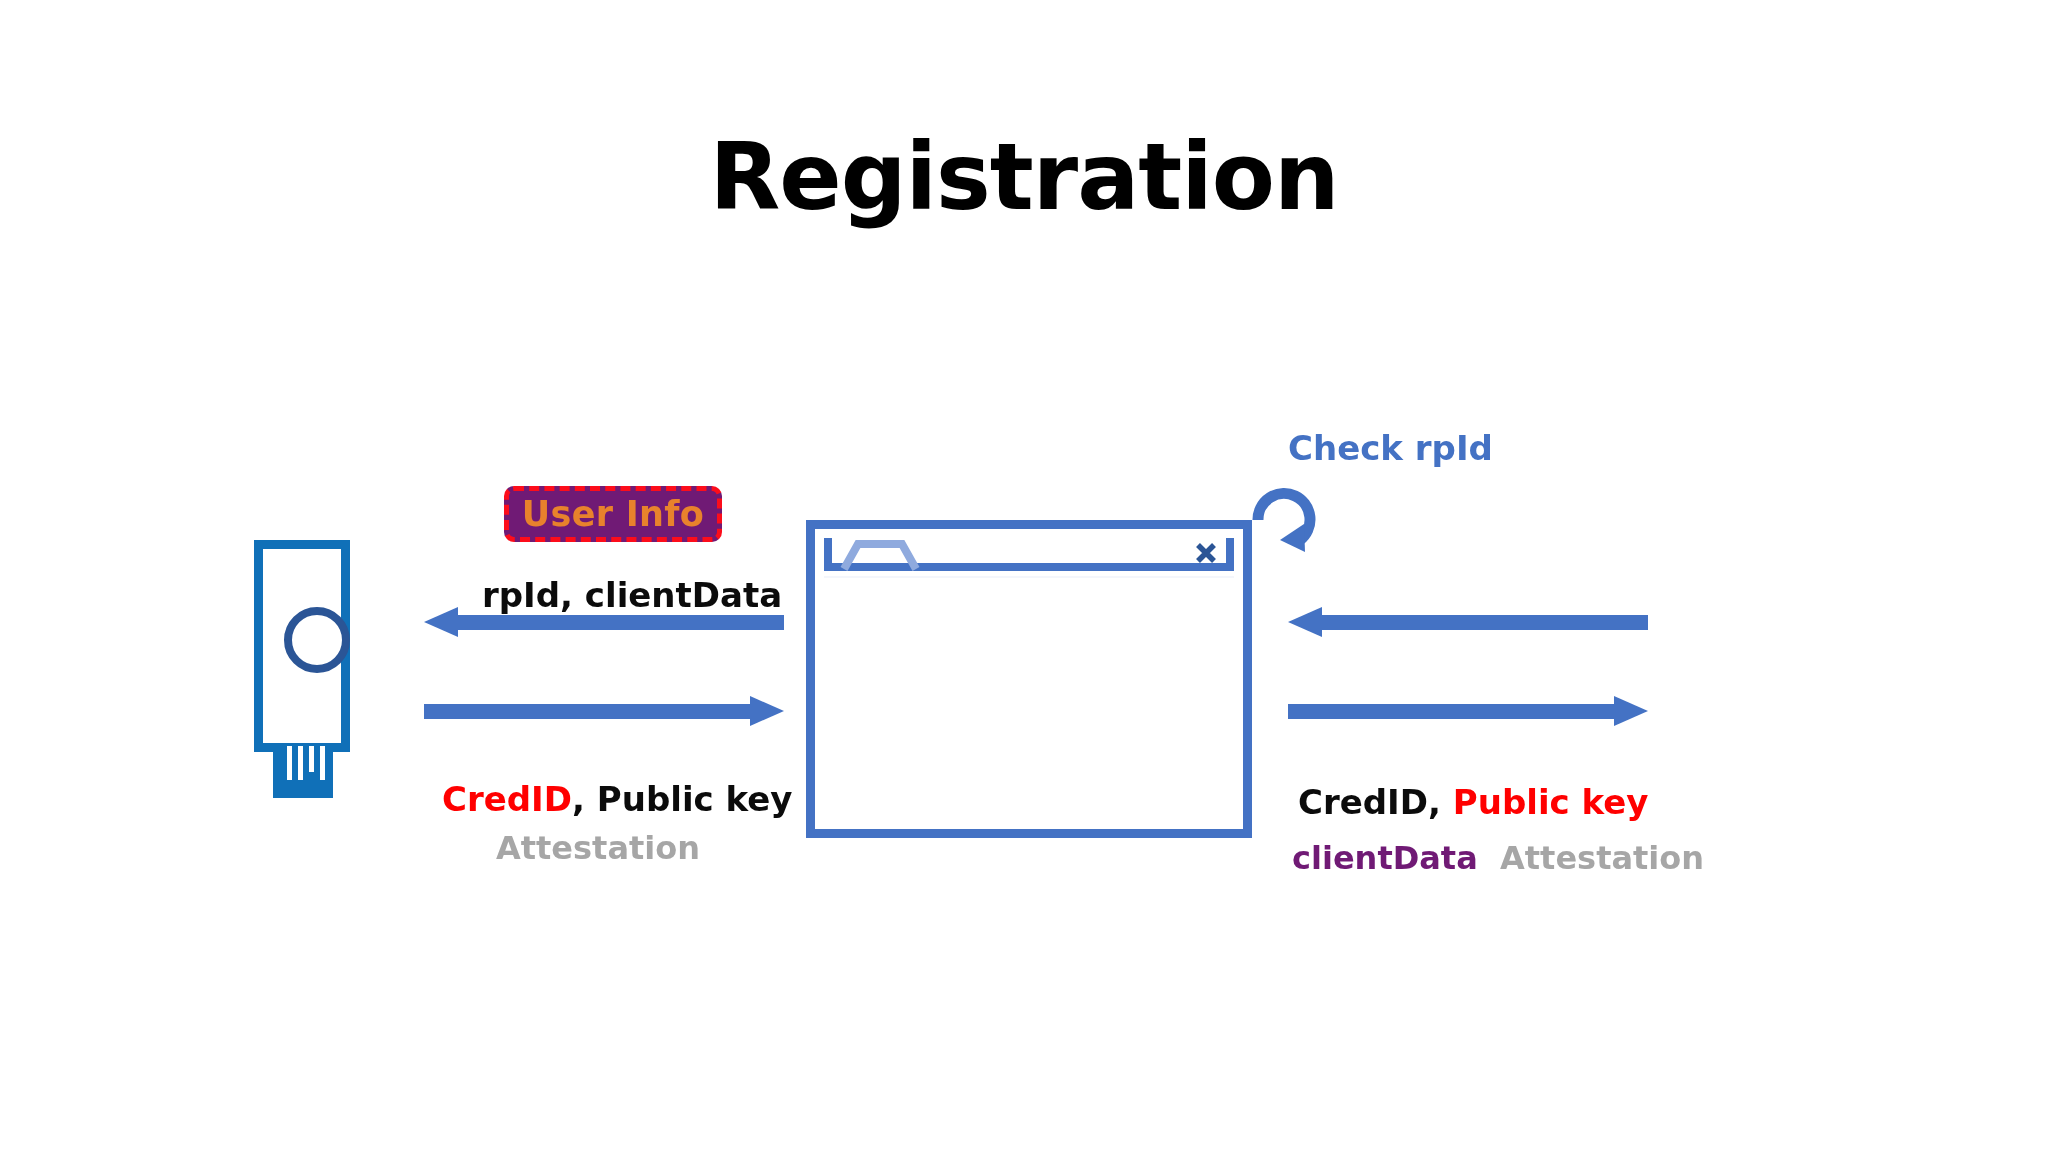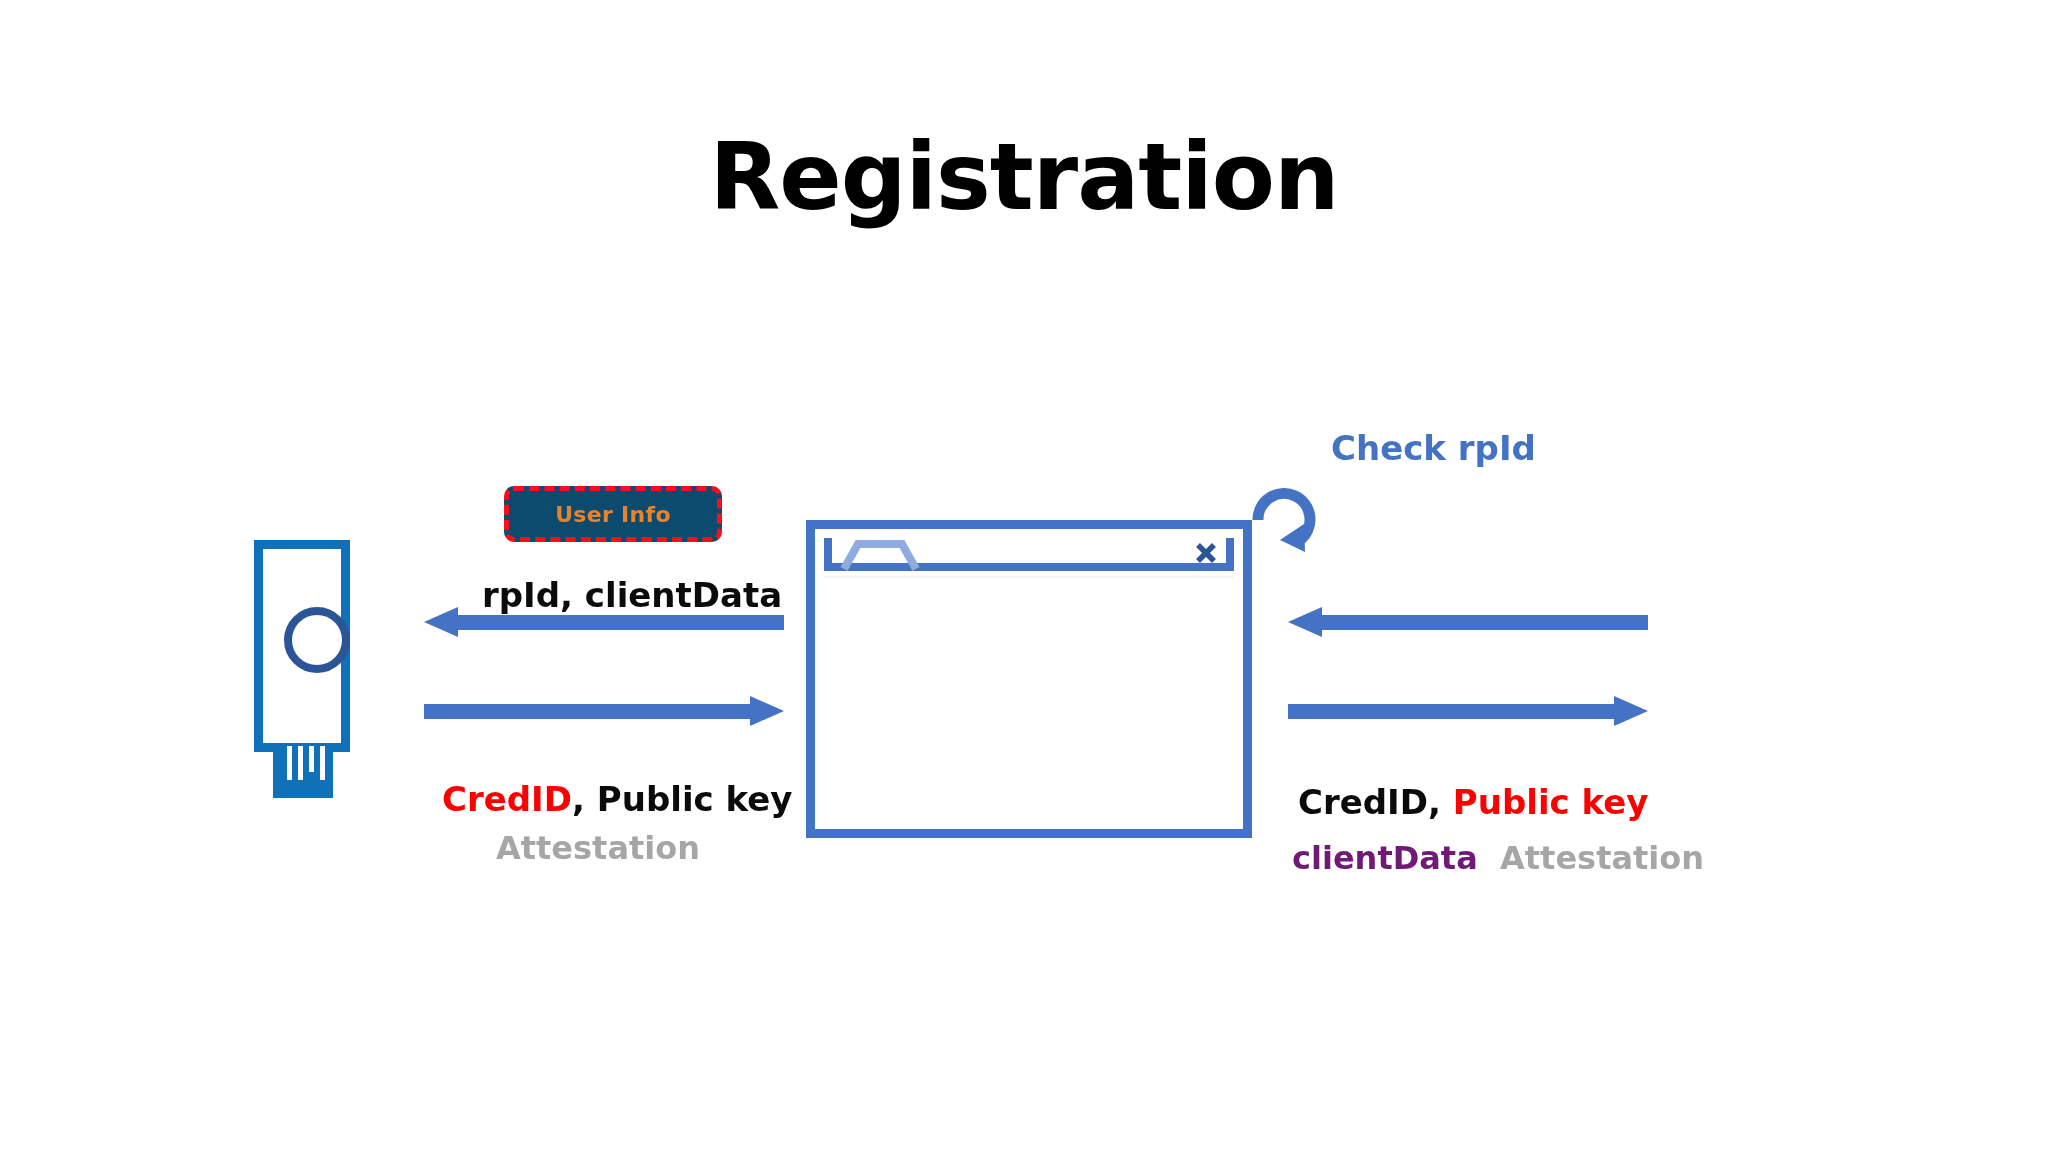--- a/index.html
+++ b/index.html
@@ -183,23 +183,23 @@
     background: #ffffff;
     border-top: 2px solid #f4f6fb;
   }
 
   
   .chip {
     position: absolute;
     box-sizing: border-box;
     border: 5px dashed #fc0d1b;
     border-radius: 10px;
-    background: #0c4a6e;
-    font-family: "DejaVu Sans", sans-serif;
-    font-size: 22px;
+    background: #701a75;
+    font-family: "DejaVu Sans", sans-serif;
+    font-size: 35px;
     font-weight: 700;
     color: #e8822c;
     display: flex;
     align-items: center;
     justify-content: center;
     white-space: nowrap;
     letter-spacing: 0.3px;
   }
 
   
@@ -213,21 +213,20 @@
   #check-loop-icon svg { display: block; }
   #check-rpid-label {
     position: absolute;
     left: 1288px;
     top: 428px;
     font-family: "DejaVu Sans", sans-serif;
     font-size: 34px;
     font-weight: 700;
     color: #4472c4;
     white-space: nowrap;
-    margin-left: 43px;
   }
 
   
   #rp-group {
     position: absolute;
     left: 1664px;
     top: 490px;
     width: 212px;
     height: 300px;
   }

